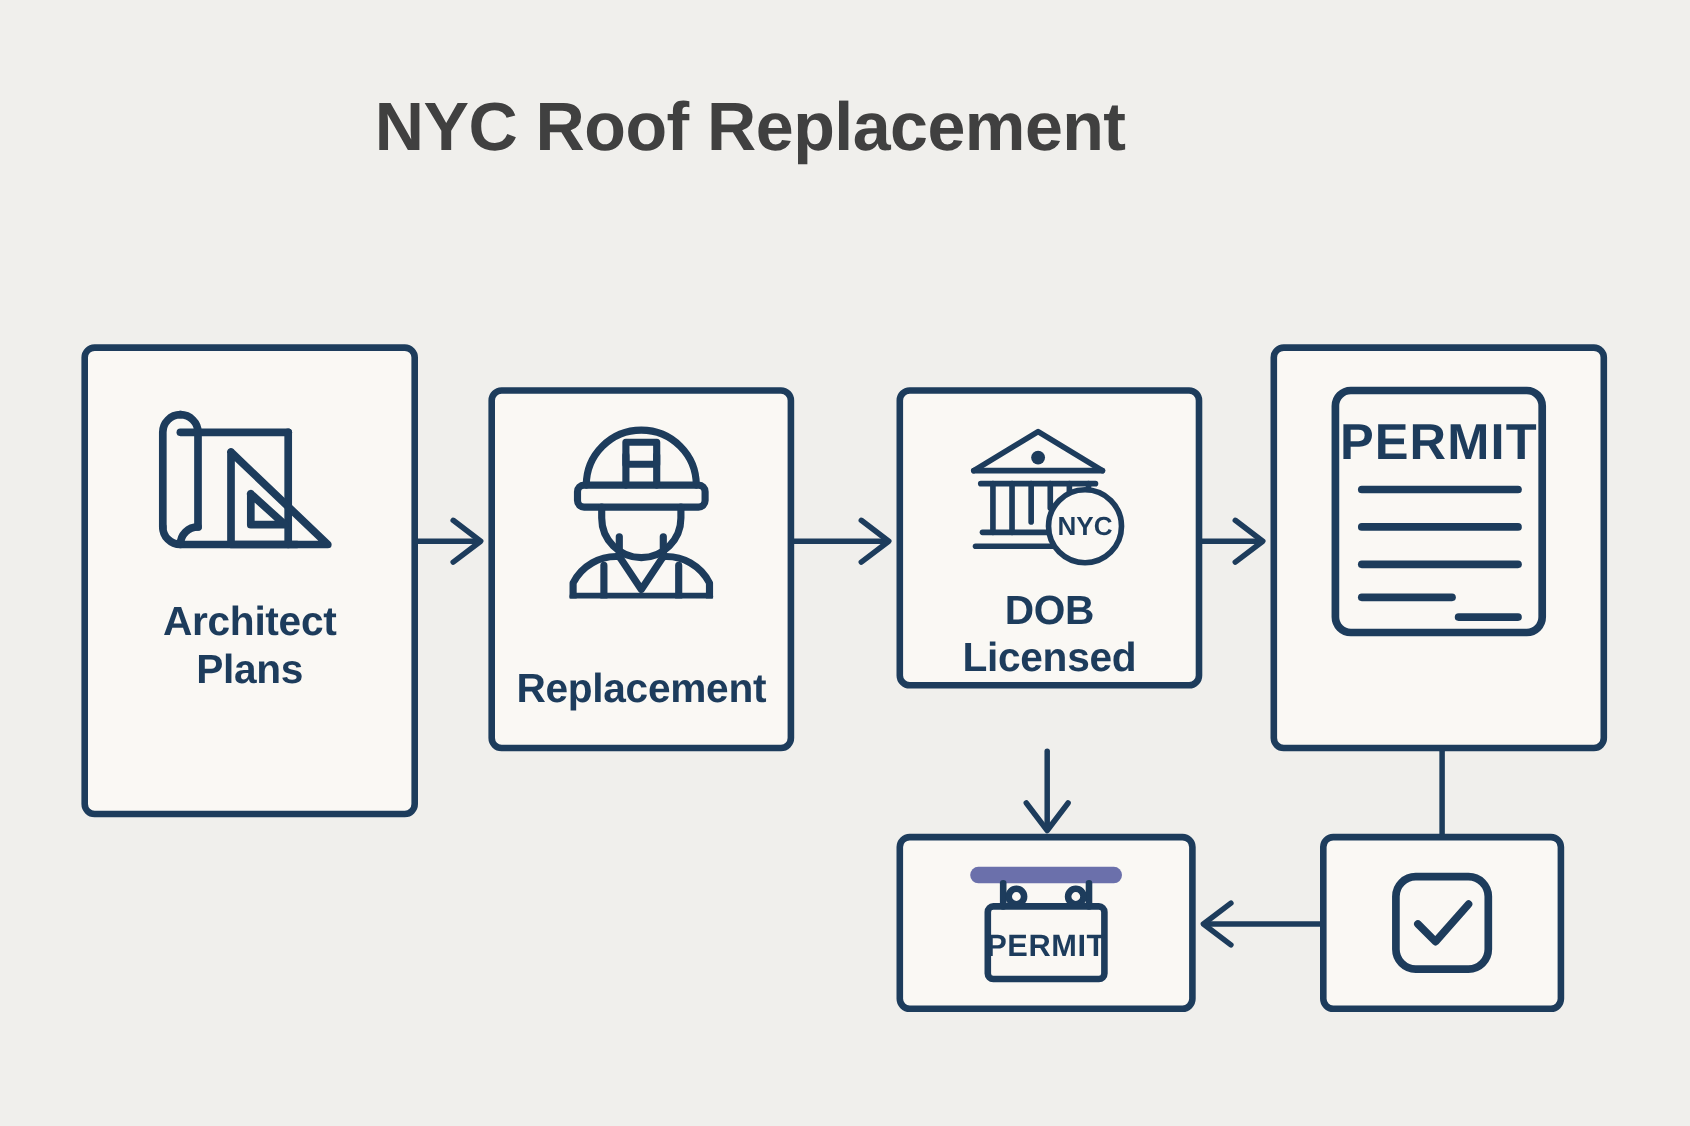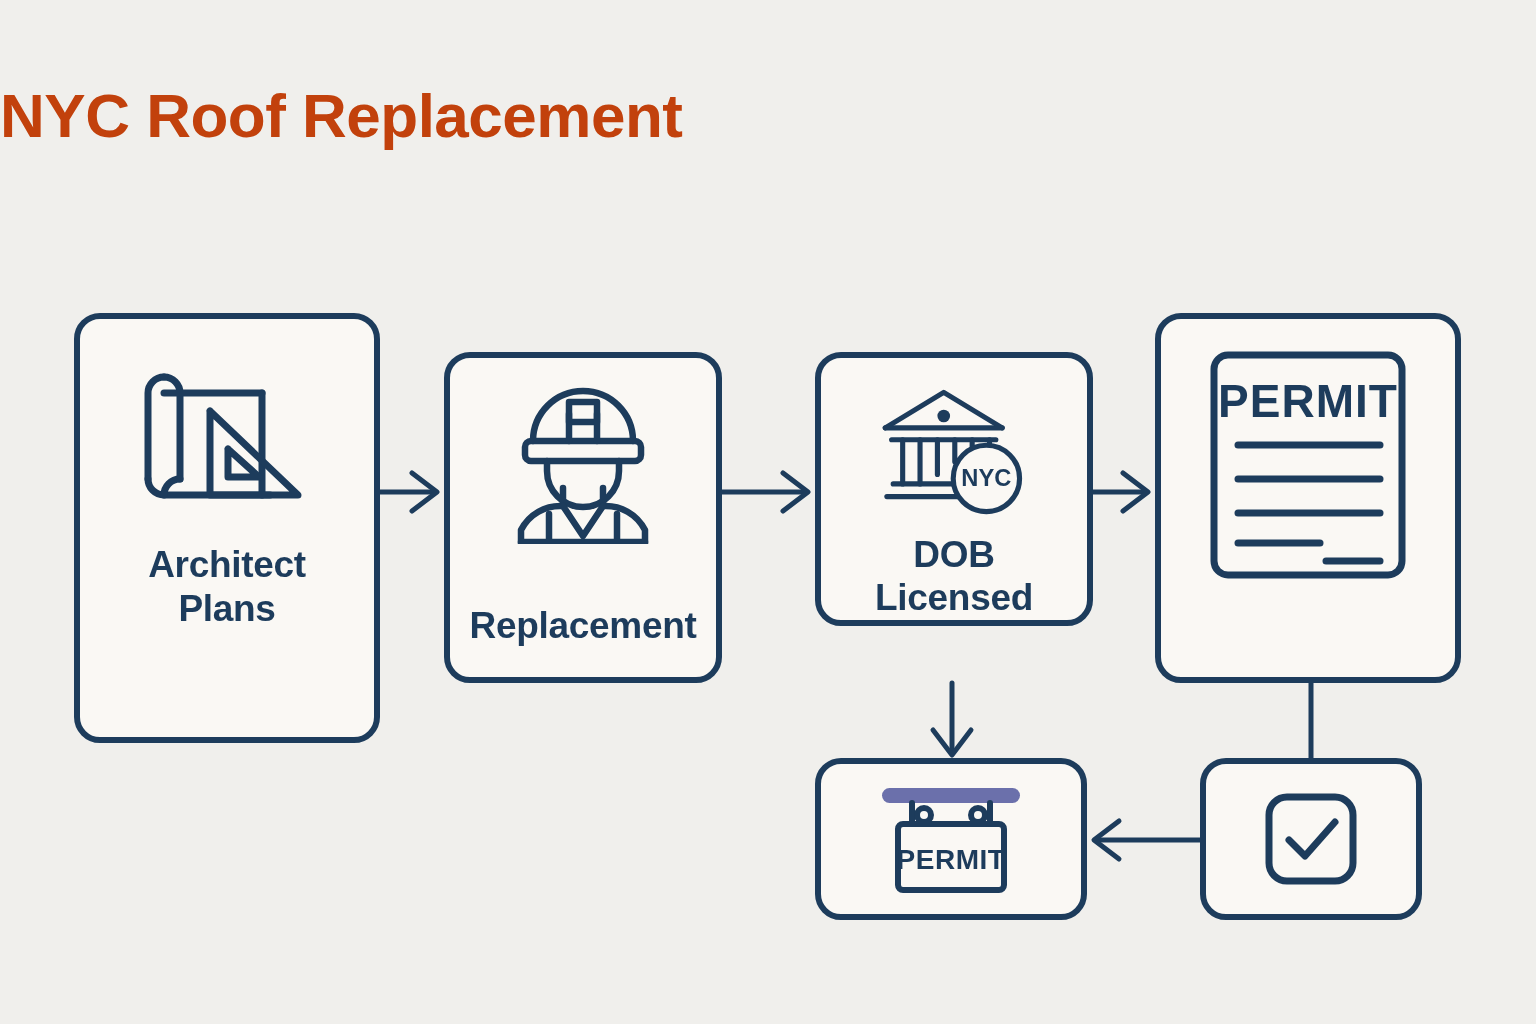--- a/index.html
+++ b/index.html
@@ -22,35 +22,35 @@
     width: 1536px;
     height: 1024px;
   }
 
   
   #title {
     position: absolute;
     left: 0;
     top: 72px;
     width: 1364px;
-    text-align: left;
-    color: #c2410c;
+    text-align: center;
+    color: #404040;
     font-size: 62px;
     font-weight: 700;
     line-height: 1.42;
     letter-spacing: -0.5px;
   }
   #title .line { display: block; }
 
   
   .card {
     position: absolute;
     background: #faf8f4;
     border: 6px solid #1d3c5c;
-    border-radius: 26px;
+    border-radius: 12px;
     display: flex;
     flex-direction: column;
     align-items: center;
     justify-content: flex-start;
   }
 
   .card-icon {
     display: block;
   }
 

